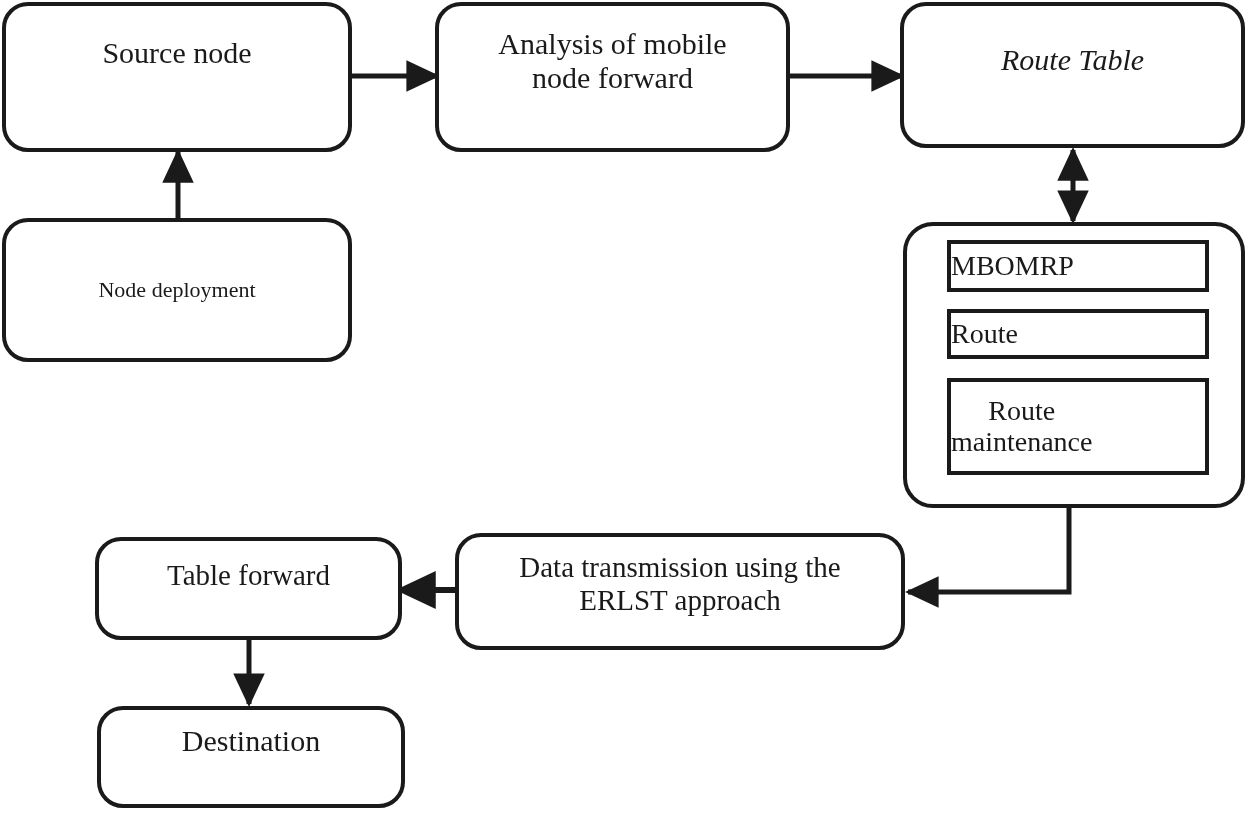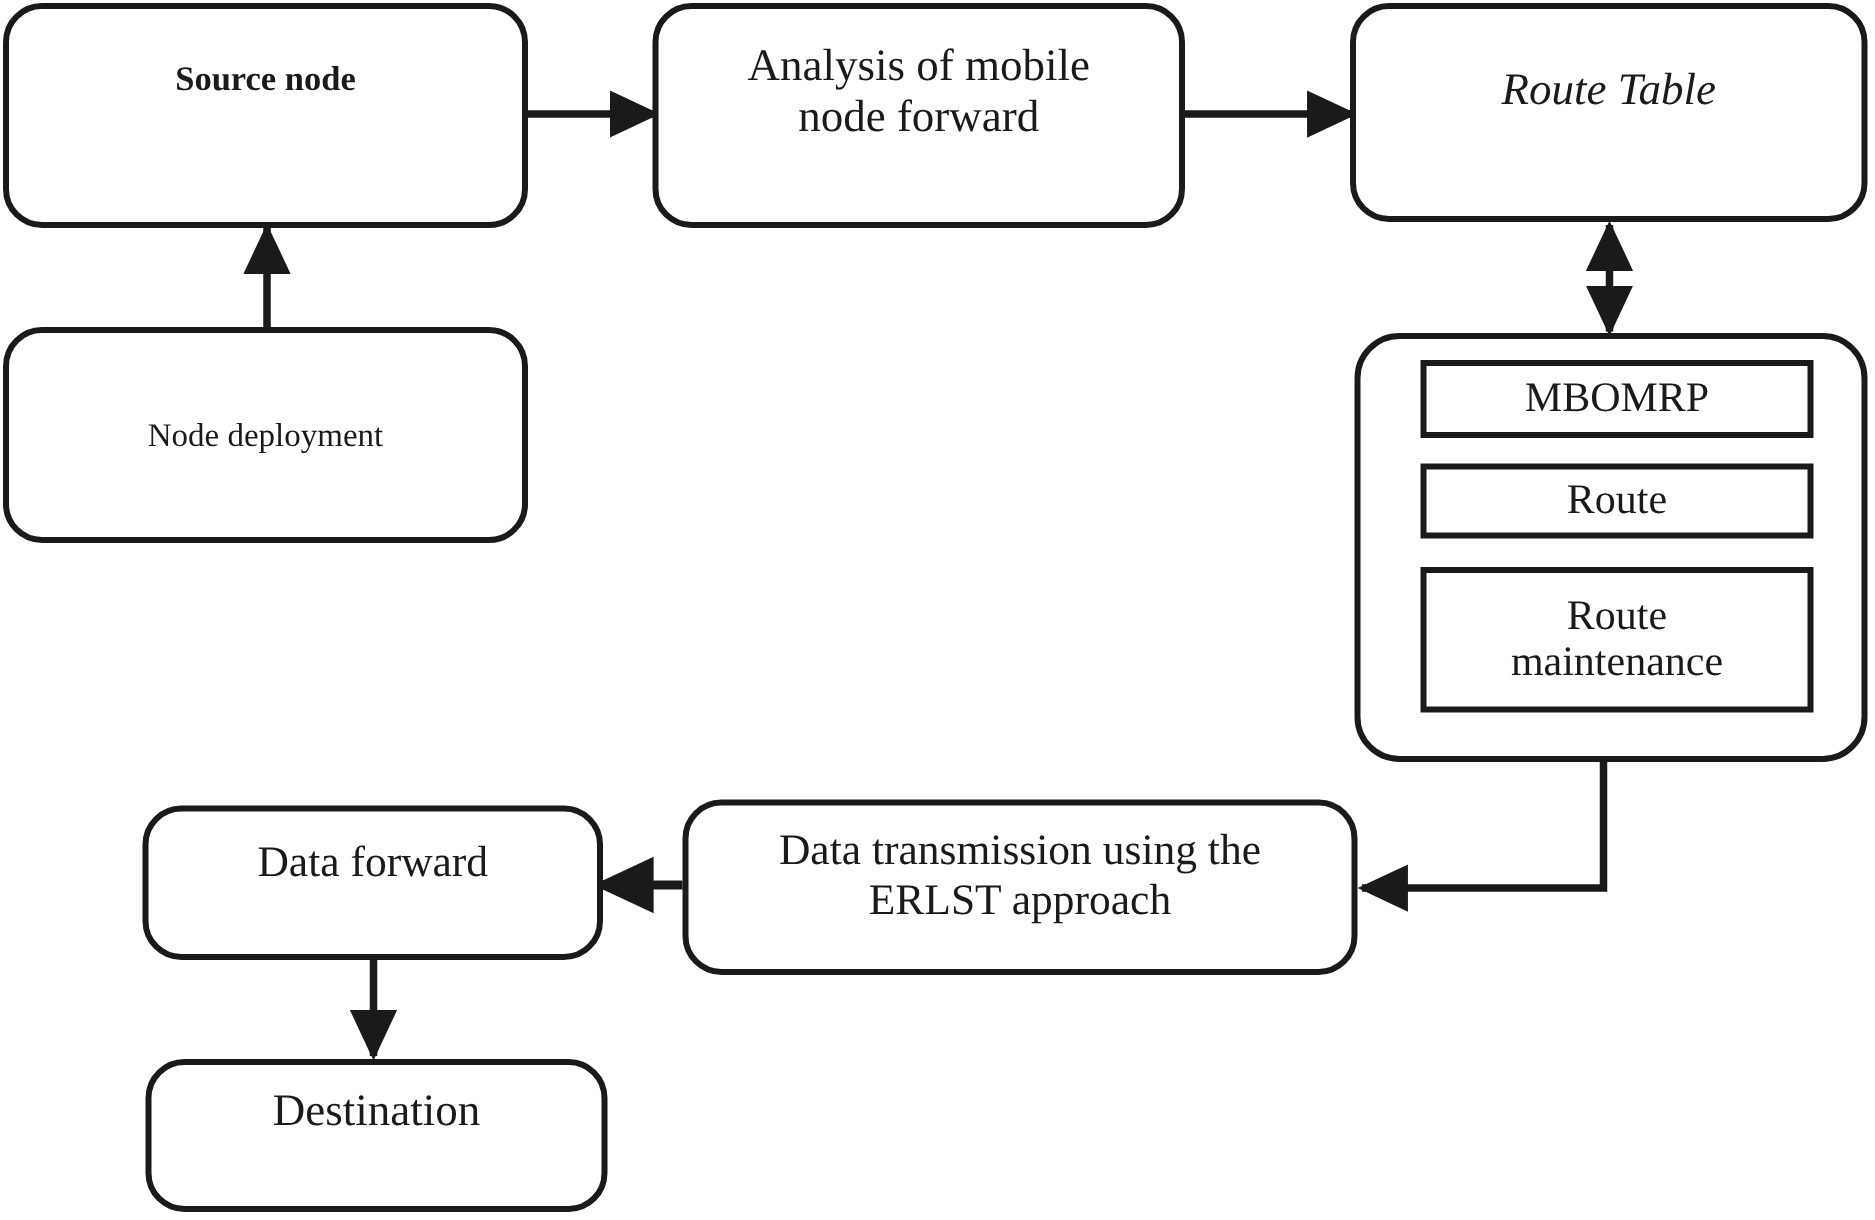--- a/index.html
+++ b/index.html
@@ -40,21 +40,21 @@
     z-index: 2;
   }
   .node .label {
     display: block;
     line-height: 1.12;
     white-space: pre-line;
     padding: 0 10px;
   }
   
   #node-source-node      { left: 2px;   top: 2px;   width: 350px; height: 150px; }
-  #node-source-node .label      { font-size: 23px; transform: translateY(-24px); font-weight: bold; }
+  #node-source-node .label      { font-size: 30px; transform: translateY(-24px); }
 
   #node-analysis         { left: 435px; top: 2px;   width: 355px; height: 150px; }
   #node-analysis .label         { font-size: 30px; transform: translateY(-16px); }
 
   #node-route-table      { left: 900px; top: 2px;   width: 345px; height: 146px; font-style: italic; }
   #node-route-table .label      { font-size: 30px; transform: translateY(-15px); }
 
   #node-node-deployment  { left: 2px;   top: 218px; width: 350px; height: 144px; }
   #node-node-deployment .label  { font-size: 22px; }
 
@@ -77,21 +77,21 @@
     top: 14px;
     width: 262px;
   }
   .inner-box {
     box-sizing: border-box;
     background: #ffffff;
     border: 4px solid #1a1a1a;
     border-radius: 0;
     display: flex;
     align-items: center;
-    justify-content: center;
+    justify-content: flex-start;
     text-align: center;
     font-size: 28px;
     line-height: 1.1;
     white-space: pre-line;
   }
   #inner-mbomrp            { height: 52px; margin-bottom: 17px; }
   #inner-route             { height: 50px; margin-bottom: 19px; }
   #inner-route-maintenance { height: 97px; }
 </style>
 </head>
@@ -150,21 +150,21 @@
         <span>Route</span>
       </div>
       <div class="inner-box" id="inner-route-maintenance">
         <span>Route
 maintenance</span>
       </div>
     </div>
   </div>
 
   <div class="node" id="node-data-forward">
-    <span class="label">Data forward</span>
+    <span class="label">Table forward</span>
   </div>
 
   <div class="node" id="node-destination">
     <span class="label">Destination</span>
   </div>
 
   <div class="node" id="node-data-transmission">
     <span class="label">Data transmission using the
 ERLST approach</span>
   </div>

